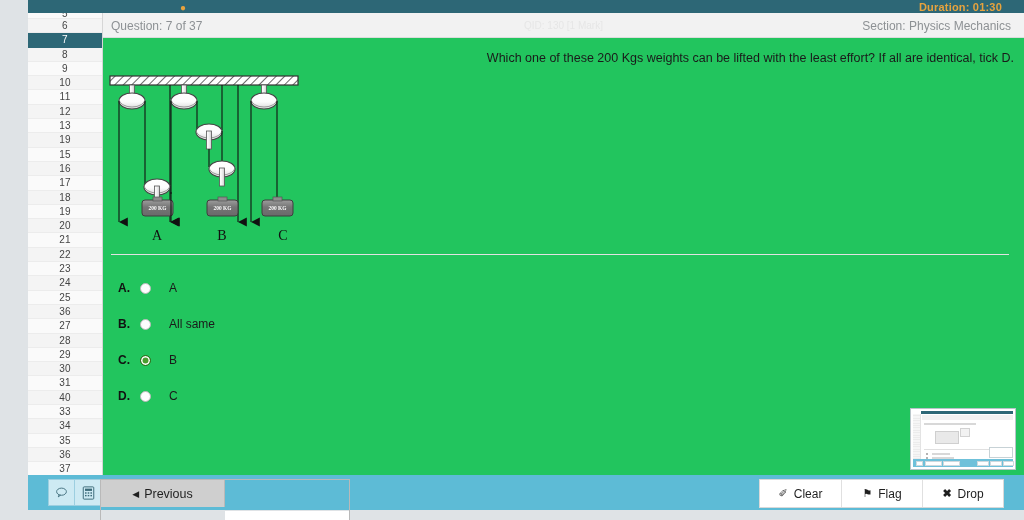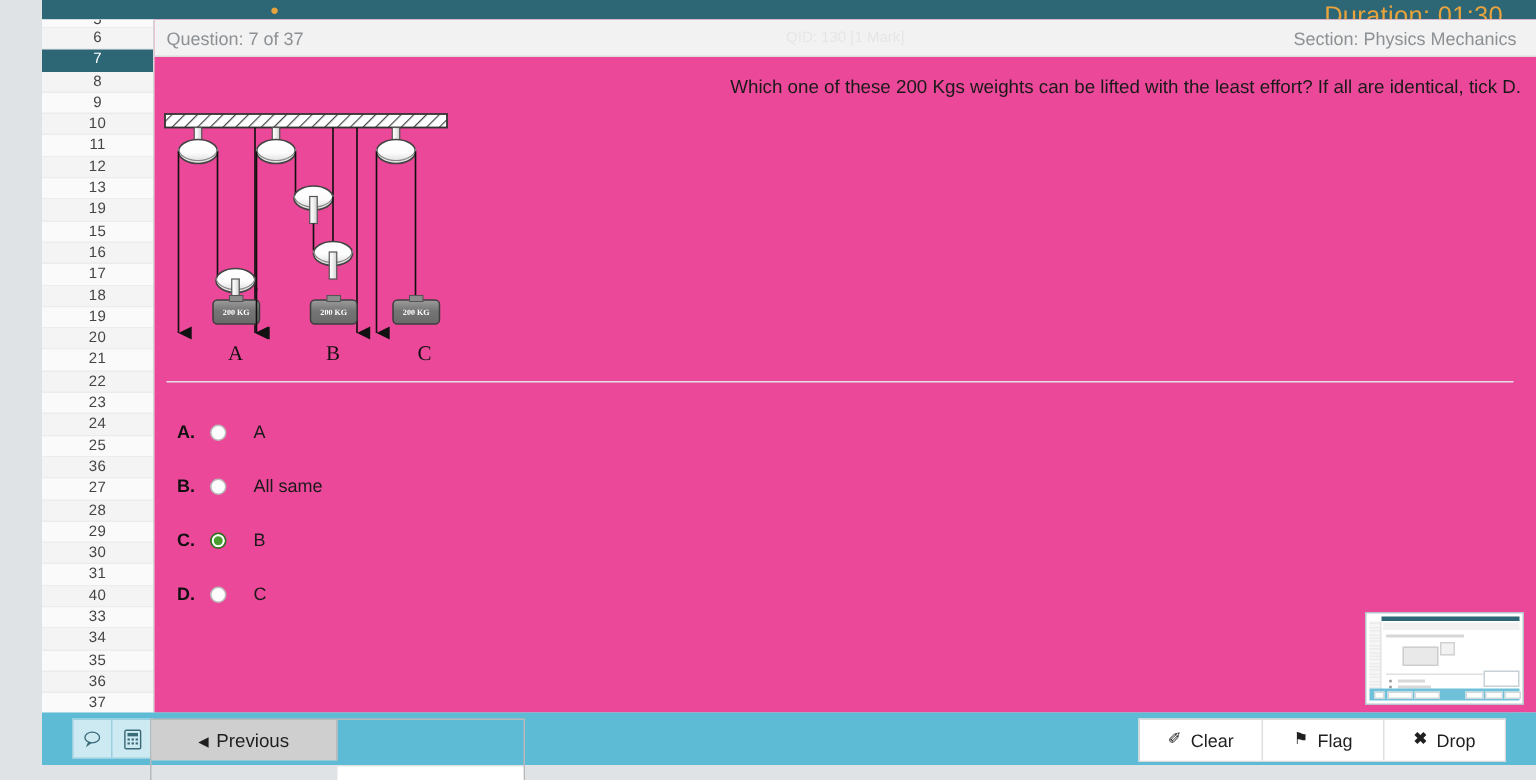--- a/index.html
+++ b/index.html
@@ -19,23 +19,23 @@
   
   .top-strip {
     position: absolute;
     left: 28px; top: 0; width: 996px; height: 13px;
     background: #2d6776;
     overflow: hidden;
   }
   .top-strip .dur {
     position: absolute;
     right: 22px; top: 1px;
-    font-size: 17px;
+    font-size: 11px;
     color: #e8a33d;
-    font-weight: normal;
+    font-weight: bold;
     letter-spacing: .2px;
     white-space: nowrap;
   }
   .top-strip .orange-dot {
     position: absolute;
     left: 152px; top: 2px;
     color: #e8a33d;
     font-size: 10px;
   }
 
@@ -65,21 +65,21 @@
     color: #ffffff;
     border-bottom: 1px solid #2d6776;
   }
   .pal-row.partial { height: 6px; line-height: 2px; overflow: hidden; }
 
   
   .main {
     position: absolute;
     left: 103px; top: 13px;
     width: 921px; height: 462px;
-    background: #ec4899;
+    background: #22c55e;
   }
   .qheader {
     position: relative;
     height: 25px;
     background: #f2f2f2;
     border-bottom: 1px solid #dcdcdc;
   }
   .qheader .qnum {
     position: absolute; left: 8px; top: 6px;
     font-size: 12px; color: #8d9194;

